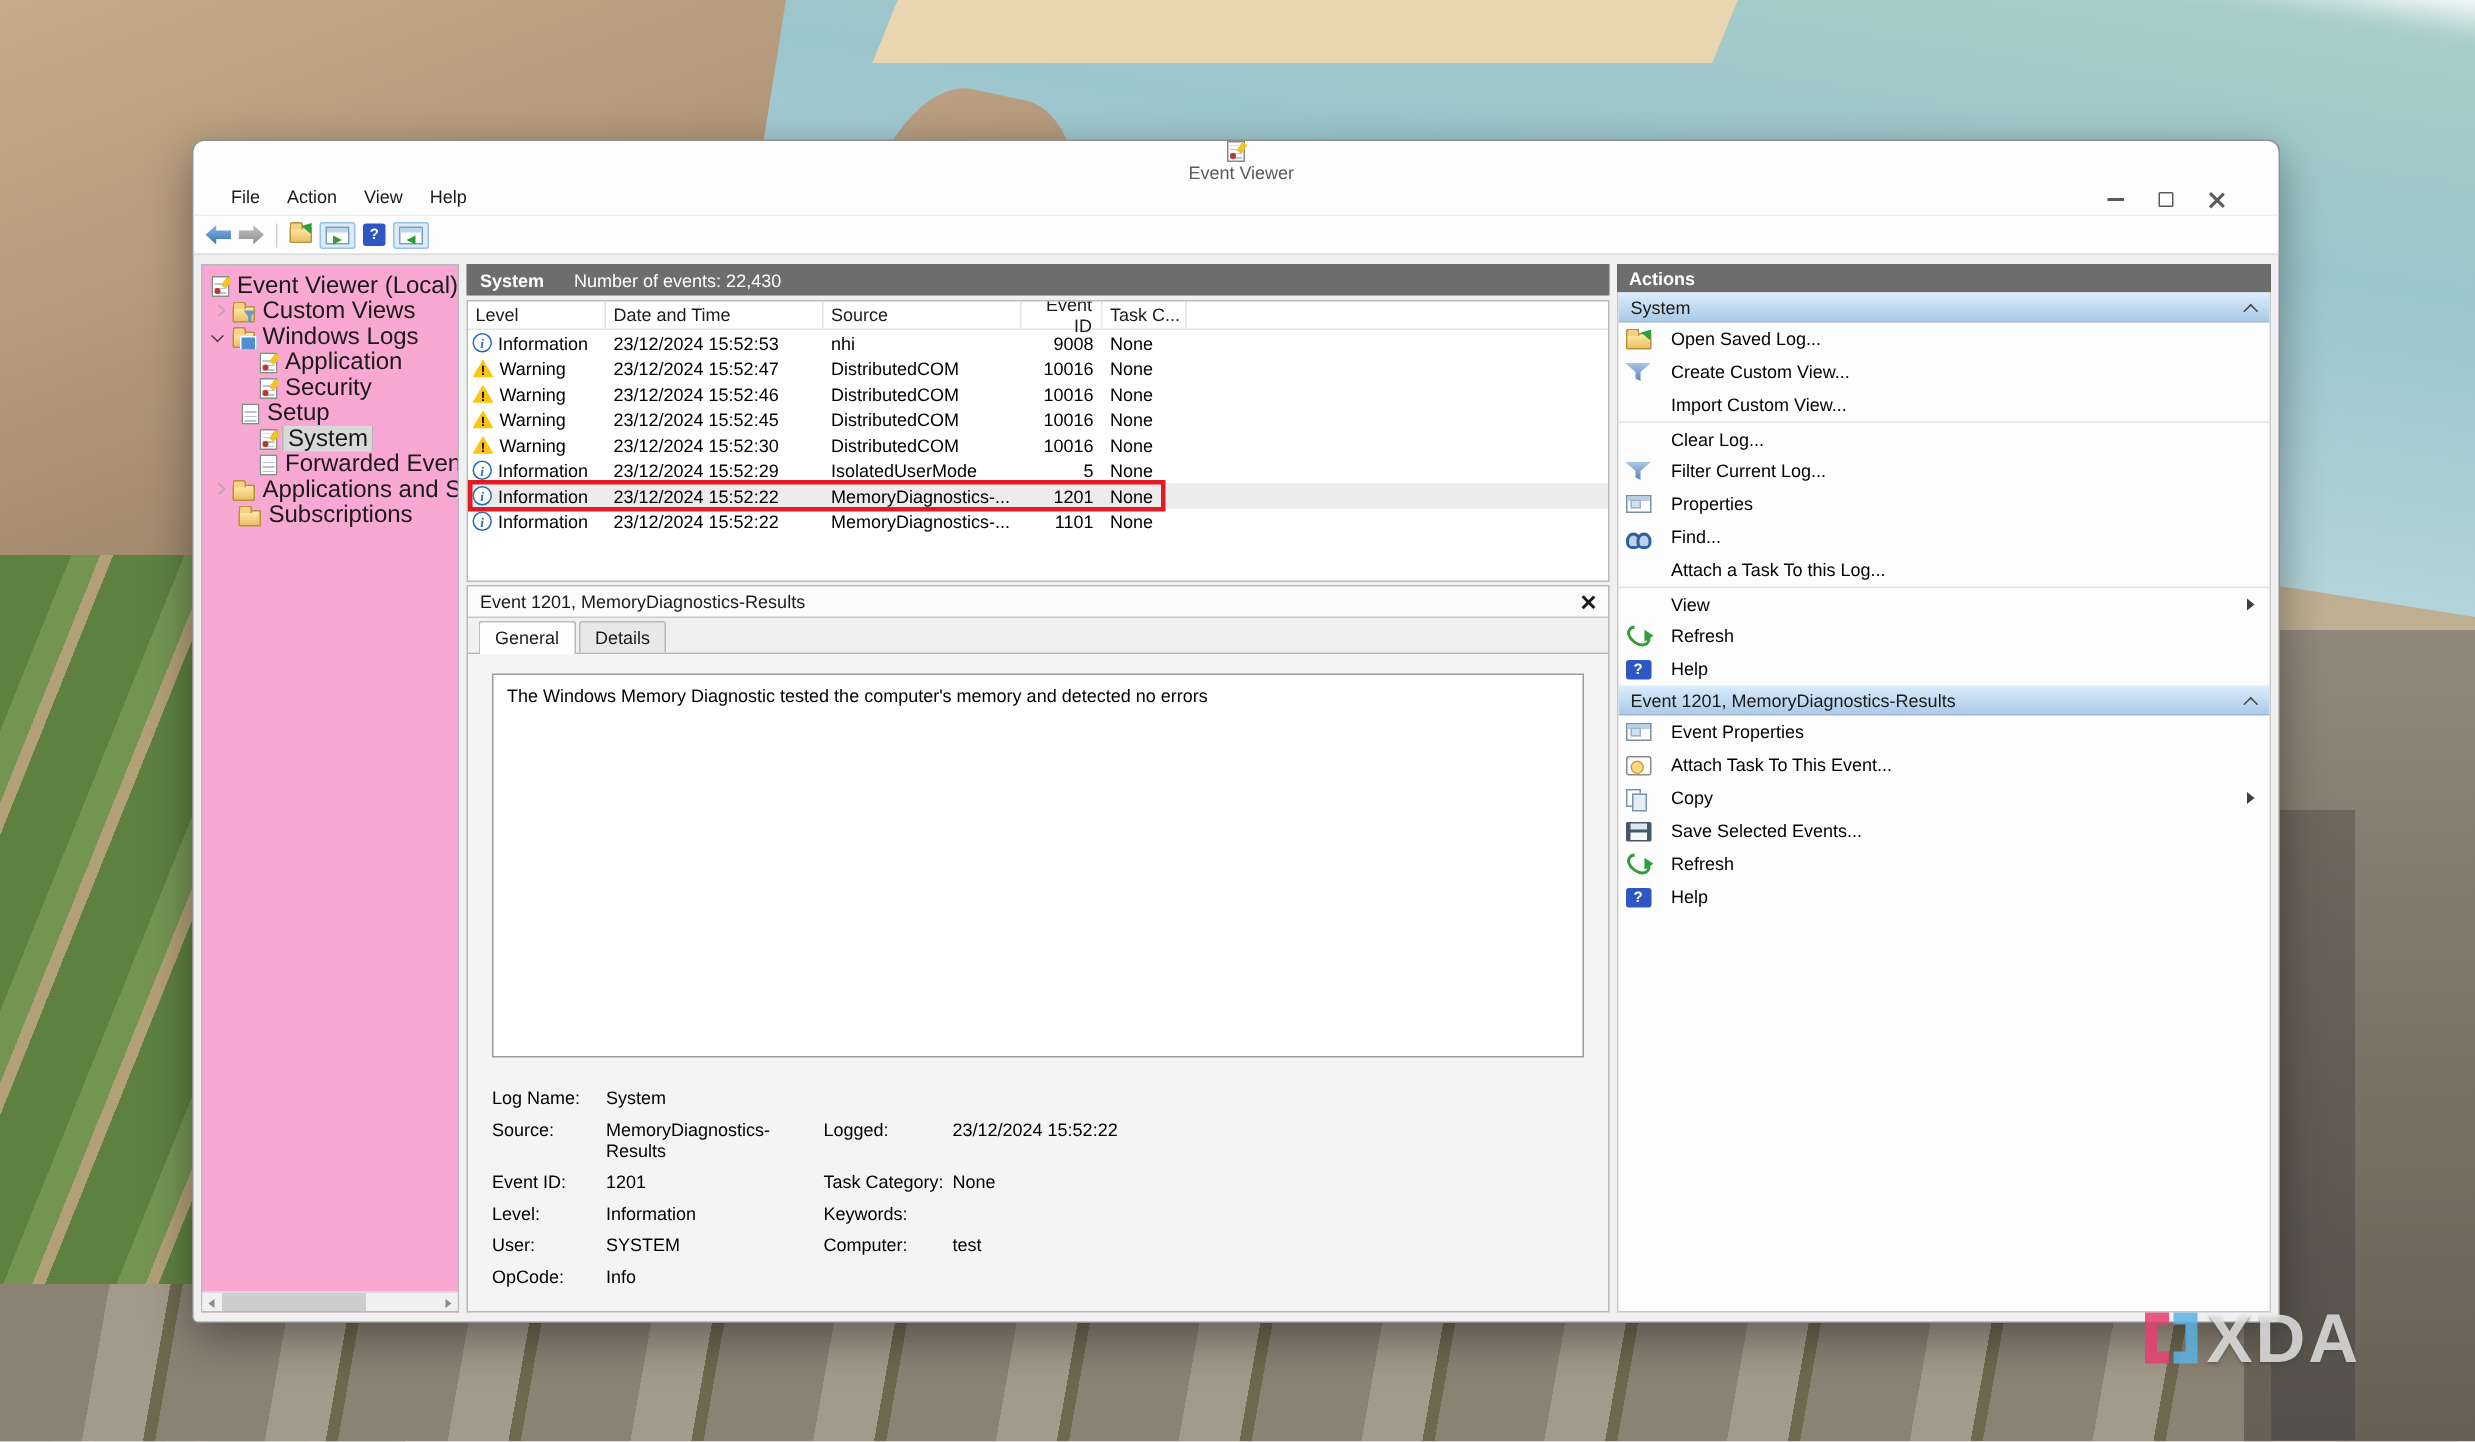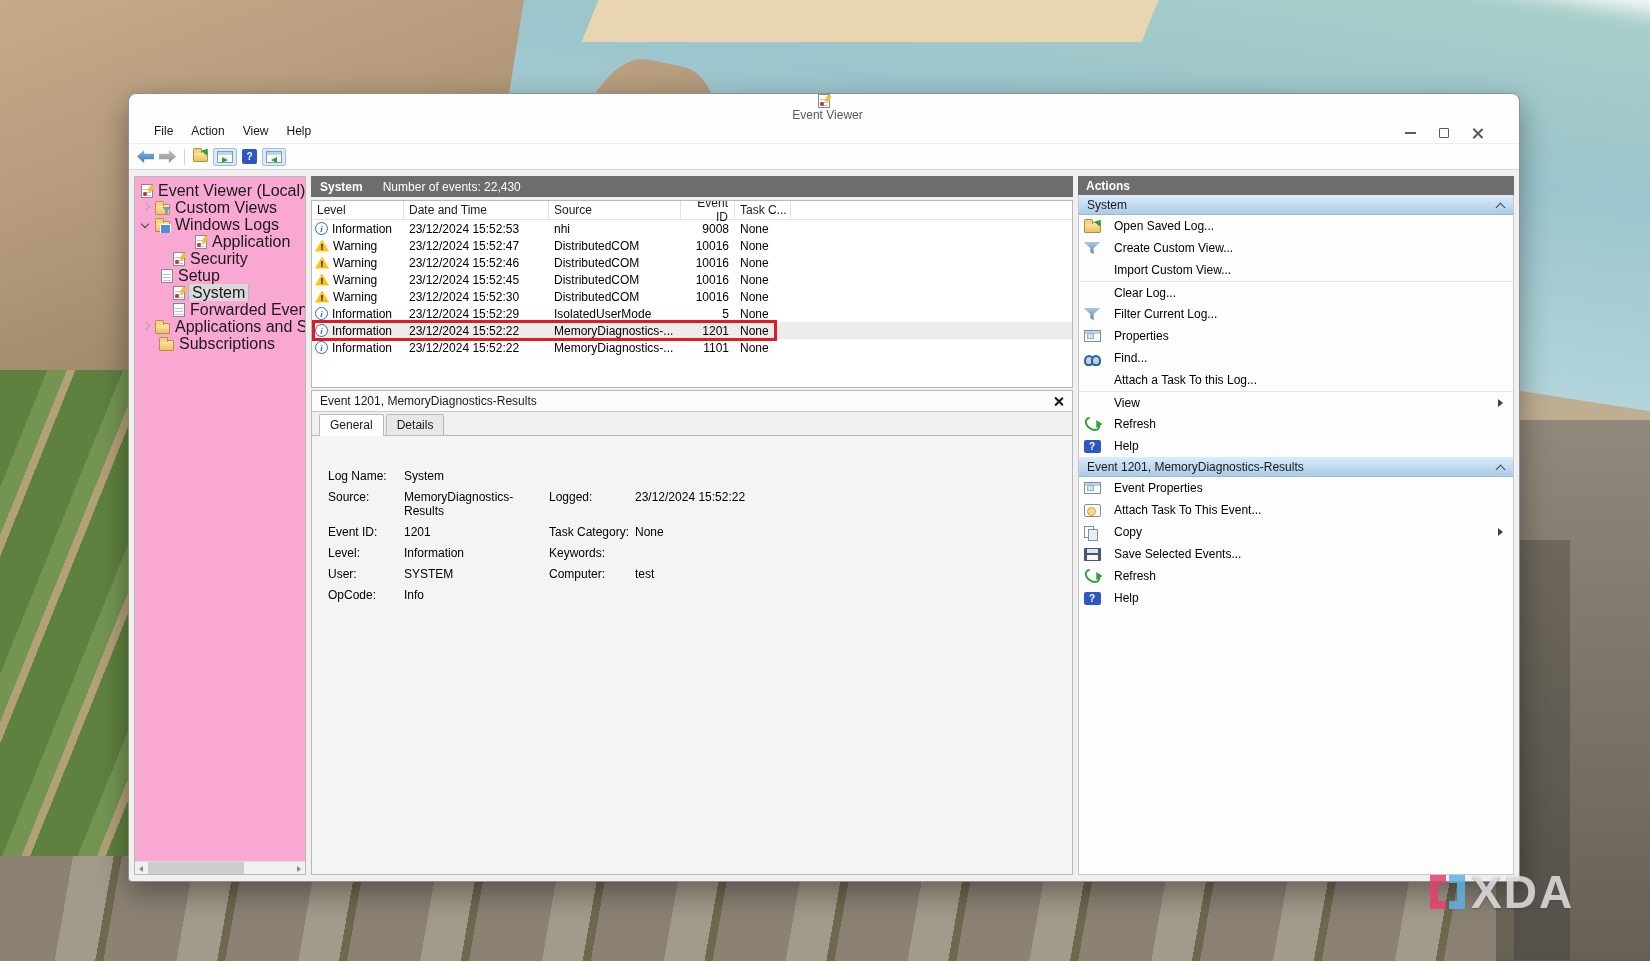--- a/index.html
+++ b/index.html
@@ -217,21 +217,21 @@
         <div class="tree-row" style="padding-left:6px">
           <span class="exp exp-closed"></span>
           <span class="ic ic-folder f-filter" style="margin-left:4px"></span>
           <span class="tree-label">Custom Views</span>
         </div>
         <div class="tree-row" style="padding-left:6px">
           <span class="exp exp-open"></span>
           <span class="ic ic-folder f-win" style="margin-left:4px"></span>
           <span class="tree-label">Windows Logs</span>
         </div>
-        <div class="tree-row" style="padding-left:60px">
+        <div class="tree-row" style="padding-left:38px">
           <span class="ic ic-doc marks"></span>
           <span class="tree-label">Application</span>
         </div>
         <div class="tree-row" style="padding-left:38px">
           <span class="ic ic-doc marks"></span>
           <span class="tree-label">Security</span>
         </div>
         <div class="tree-row" style="padding-left:26px">
           <span class="ic ic-doc"></span>
           <span class="tree-label">Setup</span>
@@ -361,20 +361,21 @@
         <div class="preview">
           <div class="pv-header">
             <span>Event 1201, MemoryDiagnostics-Results</span>
             <span class="pv-close"></span>
           </div>
           <div class="tabstrip">
             <span class="tab active">General</span>
             <span class="tab">Details</span>
           </div>
           <div class="pv-body">
+            <div class="desc-box">The Windows Memory Diagnostic tested the computer's memory and detected no errors</div>
             <div class="fields">
               <span>Log Name:</span>
               <span>System</span>
               <span></span>
                 <span></span>
               <span>Source:</span>
               <span>MemoryDiagnostics-Results</span>
               <span>Logged:</span>
               <span>23/12/2024 15:52:22</span>
               <span>Event ID:</span>

